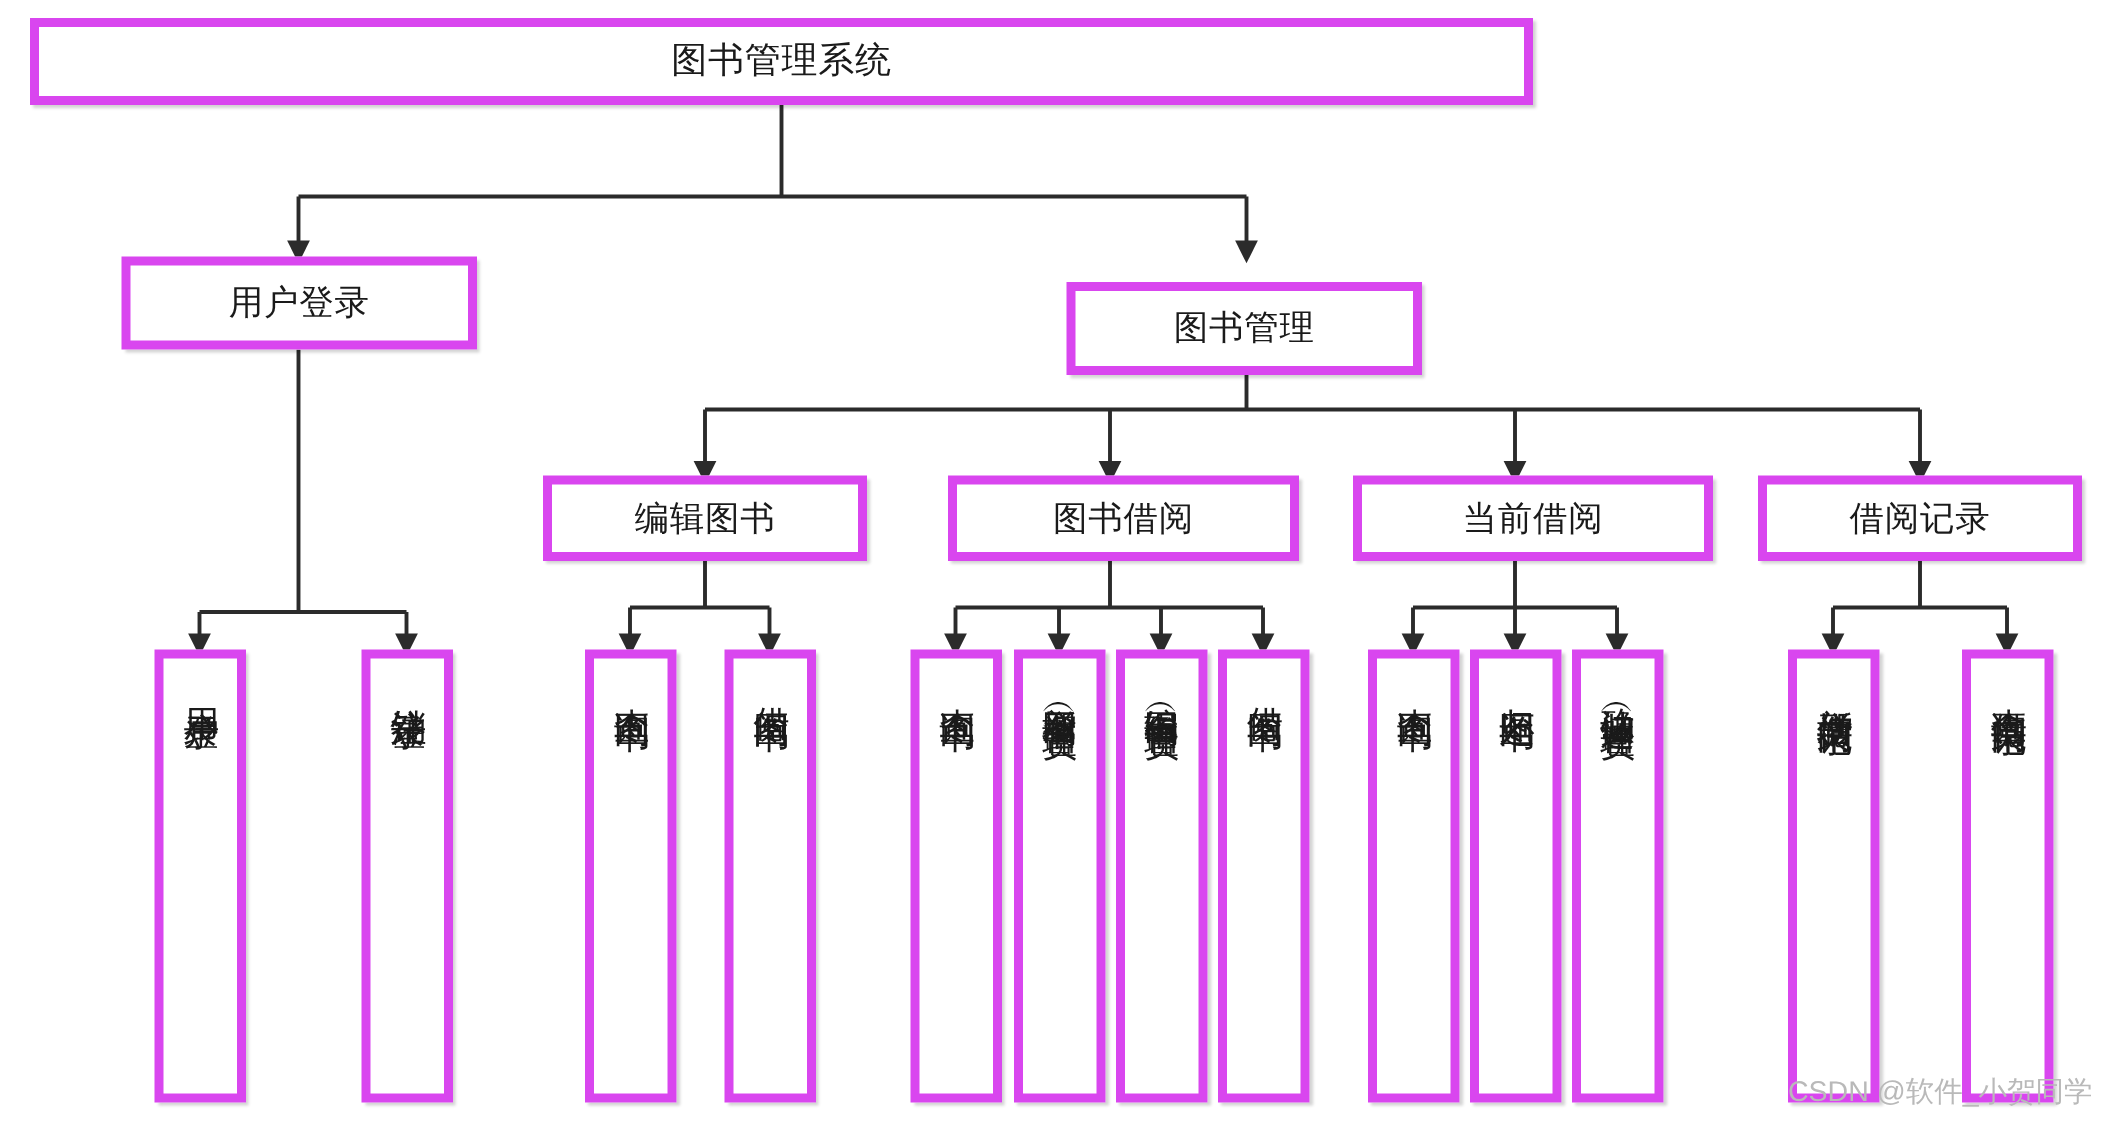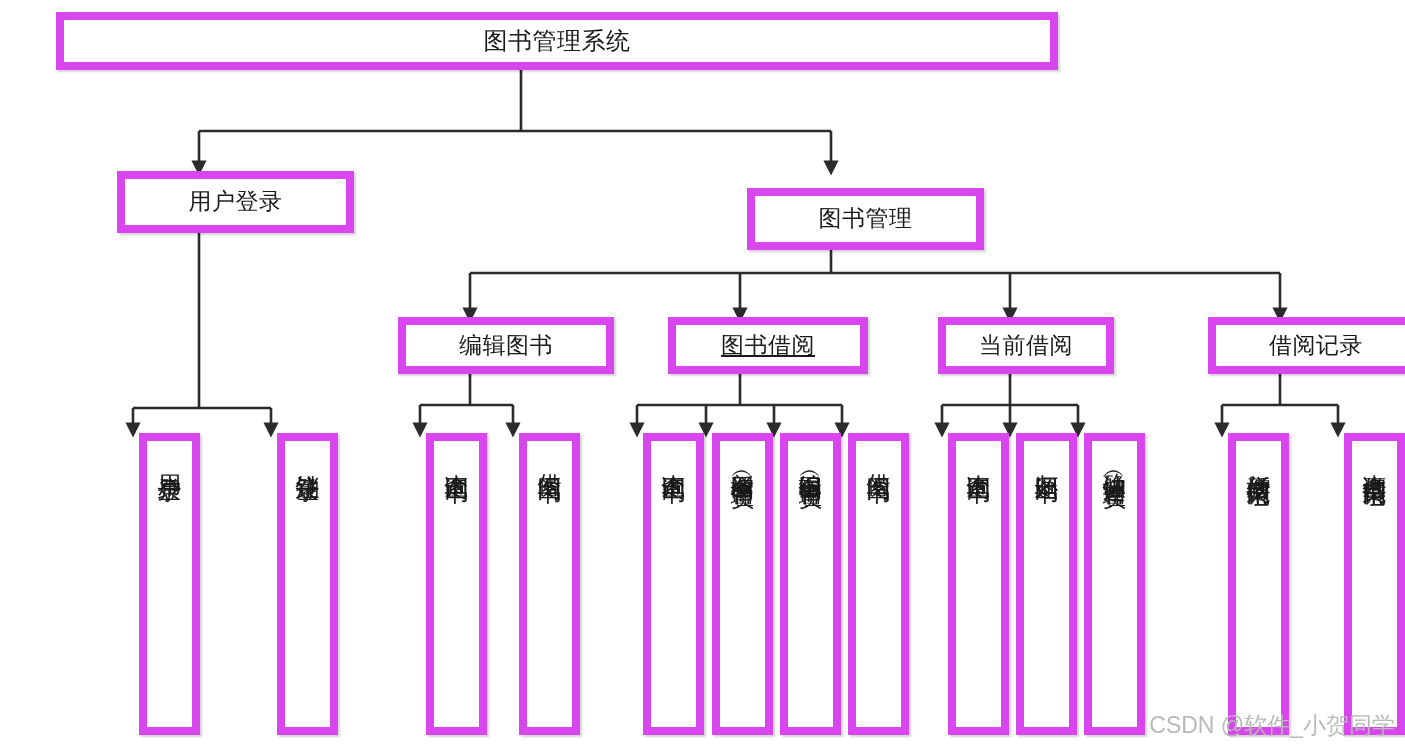--- a/index.html
+++ b/index.html
@@ -21,27 +21,26 @@
     left: 0;
     top: 0;
     width: 1405px;
     height: 747px;
     pointer-events: none;
   }
   .node {
     position: absolute;
     box-sizing: border-box;
     background: #ffffff;
-    border: 8px solid #d946ef;
+    border: 6px solid #d946ef;
     display: flex;
     align-items: center;
     justify-content: center;
     color: #1a1a1a;
     box-shadow: 2px 2px 2px rgba(0,0,0,0.18);
-    margin-left: 36px;
   }
   .node .label {
     display: block;
     text-align: center;
     line-height: 1.18;
     letter-spacing: 0.5px;
     white-space: pre;
   }
   .node.horiz .label {
     font-size: 23px;
@@ -61,21 +60,21 @@
     letter-spacing: 2px;
     margin: 0 auto;
   }
   .node.leaf.tall .label {
     font-size: 23px;
   }
   .watermark {
     position: absolute;
     right: 10px;
     bottom: 6px;
-    font-size: 23px;
+    font-size: 19px;
     color: #b9b9b9;
     font-family: "Liberation Sans", "DejaVu Sans", sans-serif;
     white-space: nowrap;
     user-select: none;
   }
 </style>
 </head>
 <body>
 
 <div id="canvas">
@@ -141,25 +140,25 @@
   </div>
 
   <div class="node horiz" style="left:711px; top:188px; width:237px; height:62px;">
     <span class="label">图书管理</span>
   </div>
 
   <div class="node horiz" style="left:362px; top:317px; width:216px; height:57px;">
     <span class="label">编辑图书</span>
   </div>
 
-  <div class="node horiz" style="left:632px; top:317px; width:200px; height:57px;text-decoration:underline;">
+  <div class="node horiz" style="left:632px; top:317px; width:234px; height:57px;">
     <span class="label">图书借阅</span>
   </div>
 
-  <div class="node horiz" style="left:902px; top:317px; width:176px; height:57px;">
+  <div class="node horiz" style="left:902px; top:317px; width:240px; height:57px;">
     <span class="label">当前借阅</span>
   </div>
 
   <div class="node horiz" style="left:1172px; top:317px; width:216px; height:57px;">
     <span class="label">借阅记录</span>
   </div>
 
   <div class="node leaf" style="left:103px; top:433px; width:61px; height:302px;">
     <span class="label">用户登录</span>
   </div>

